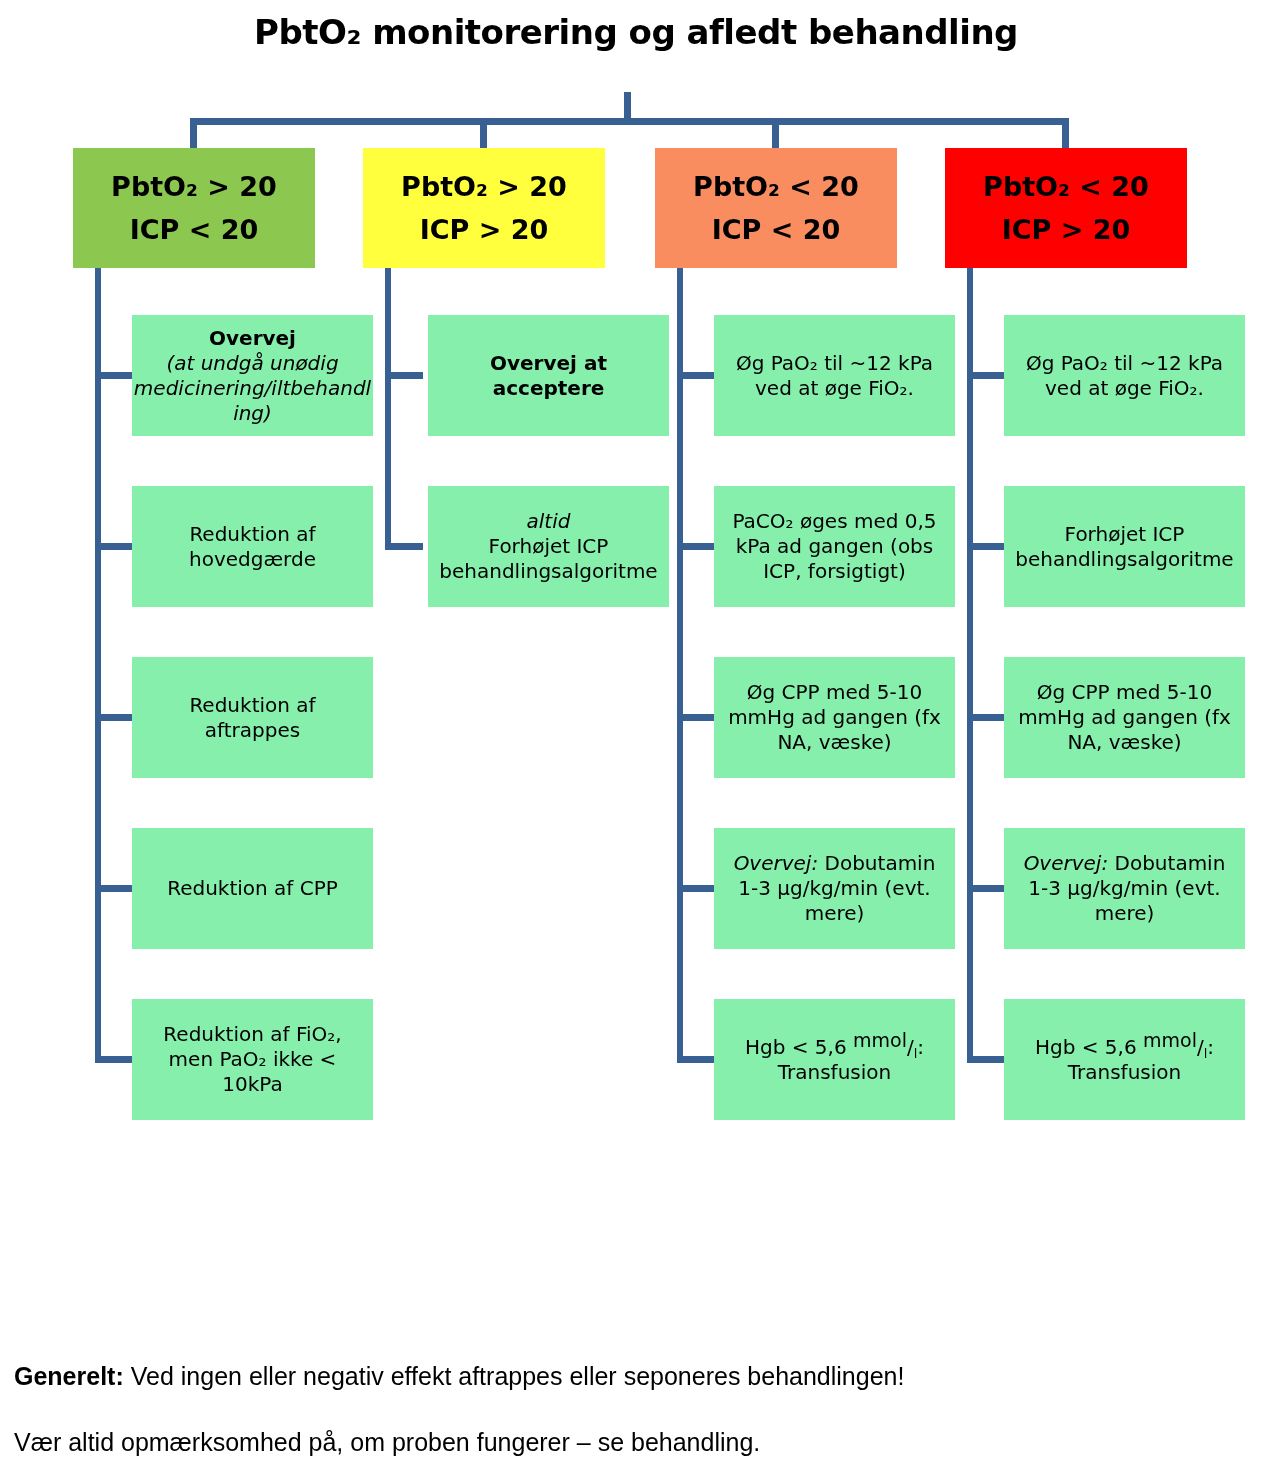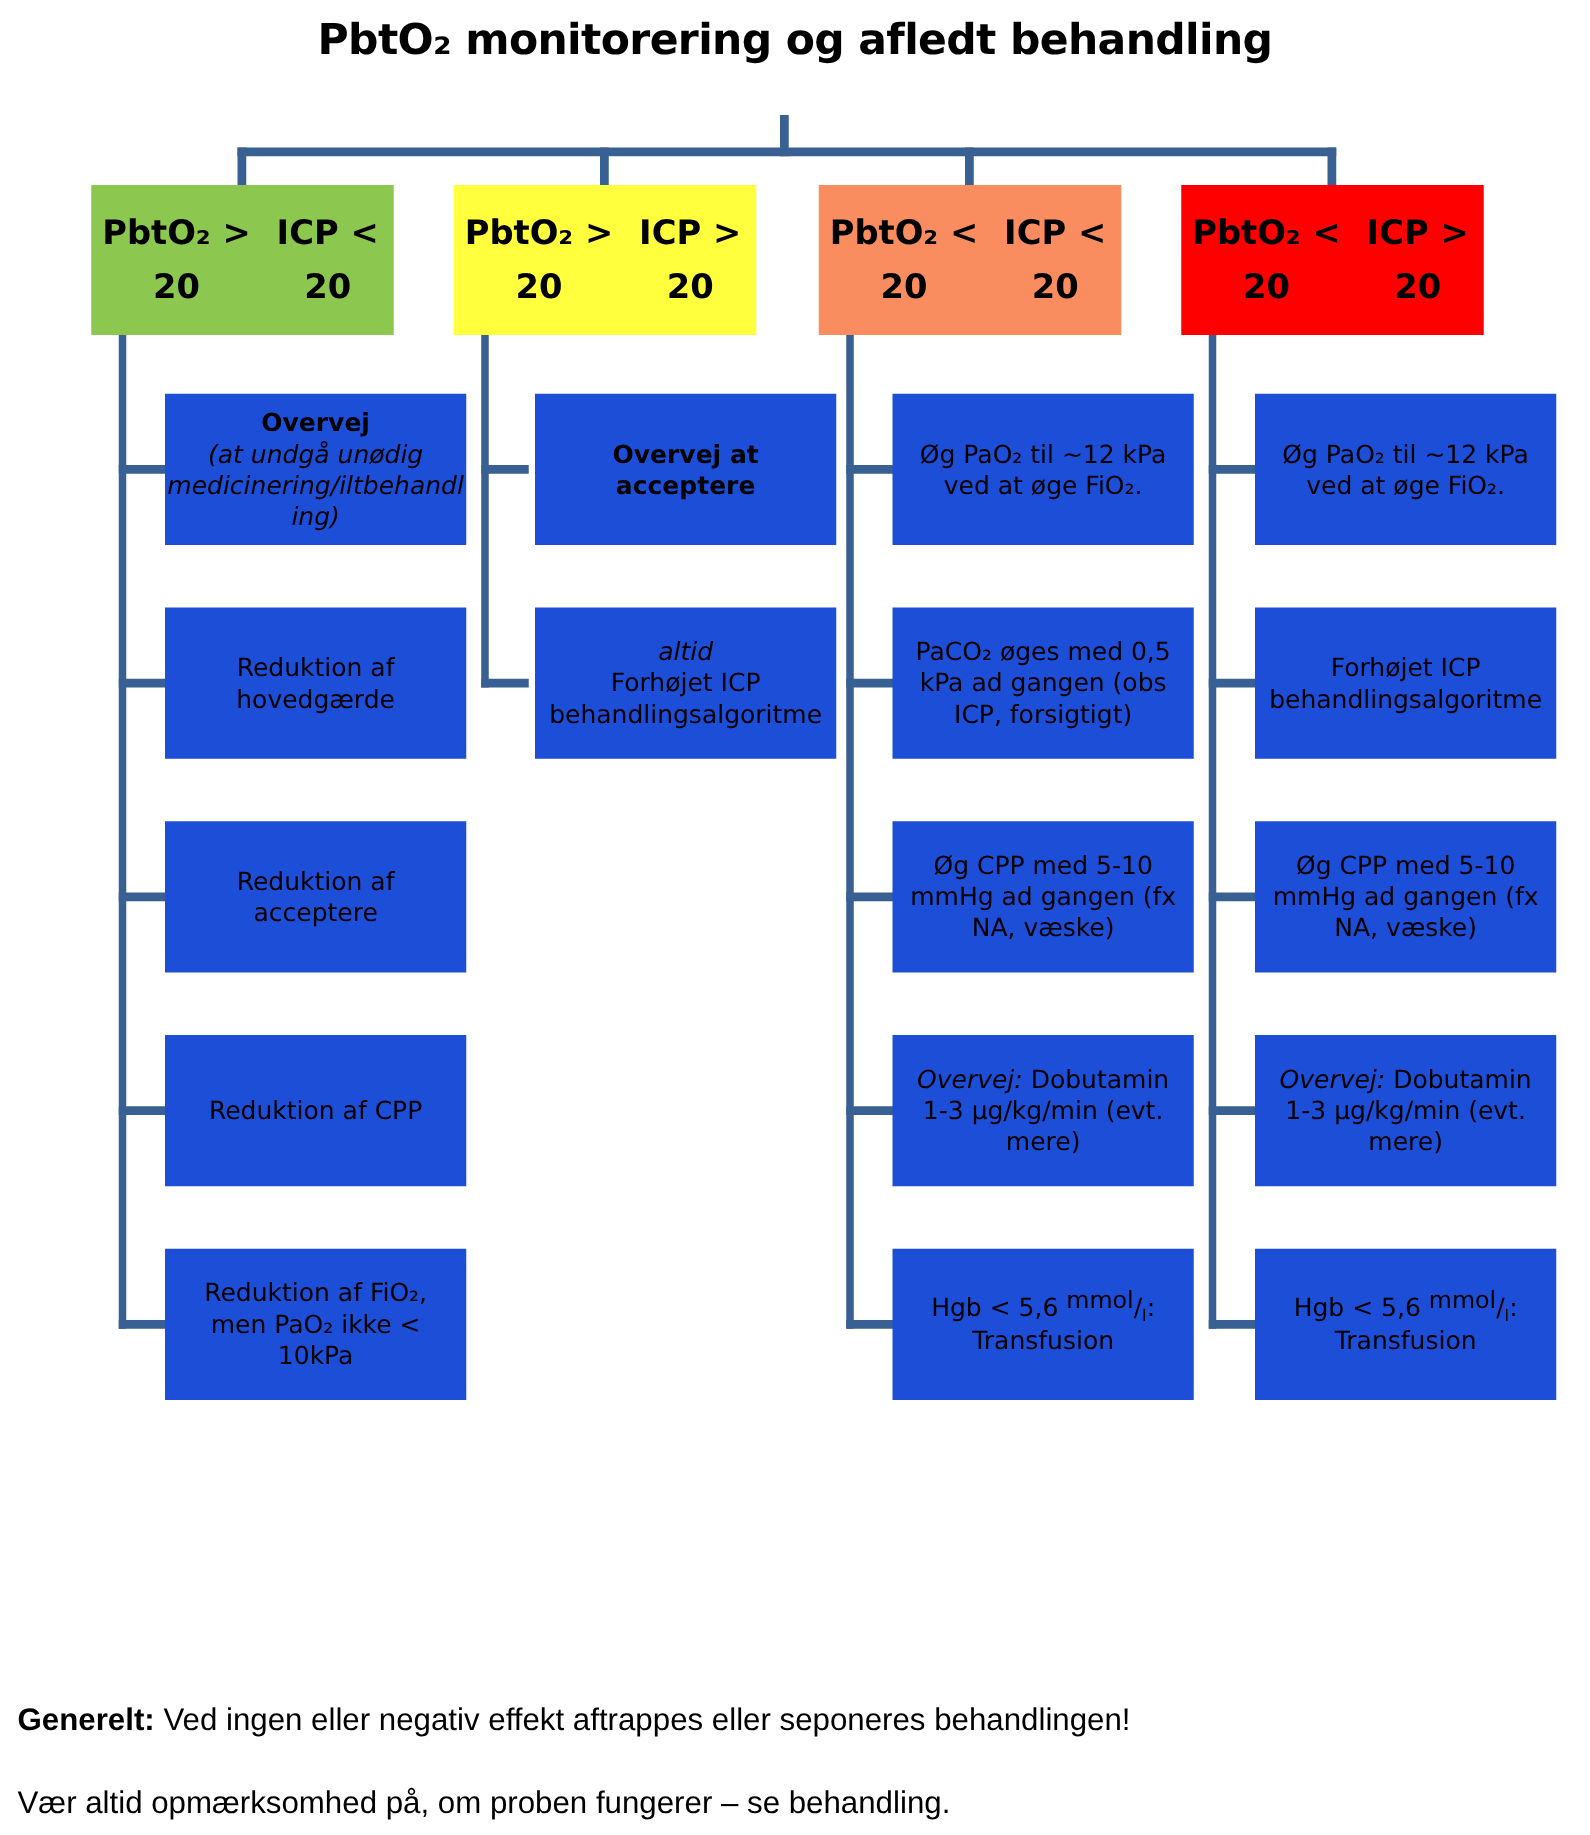--- a/index.html
+++ b/index.html
@@ -7,25 +7,25 @@
     position:relative;width:1272px;height:1468px;background:#fff;overflow:hidden;
     font-family:"DejaVu Sans",sans-serif;color:#000;
   }
   .title{
     position:absolute;left:0;top:12px;width:100%;text-align:center;
     font-size:34px;font-weight:bold;letter-spacing:-0.5px;
   }
   .conn{position:absolute;background:#386092;}
   .hdr{
     position:absolute;top:148px;width:242px;height:120px;
-    display:flex;flex-direction:row;align-items:center;justify-content:center;
+    display:flex;flex-direction:column;align-items:center;justify-content:center;
     font-size:27px;font-weight:bold;line-height:1.6;text-align:center;
   }
   .gbox{
-    position:absolute;width:241px;height:121px;background:#1d4ed8;
+    position:absolute;width:241px;height:121px;background:#86efac;
     display:flex;align-items:center;justify-content:center;
   }
   .gbox .txt{
     text-align:center;font-size:20px;line-height:1.25;padding:0 7px;
     overflow-wrap:break-word;width:100%;
   }
   .b{font-weight:bold;}
   .it{font-style:italic;}
   .blk{display:block;}
   .sup{font-size:19px;position:relative;top:-7px;}
@@ -96,21 +96,21 @@
     <span>ICP &gt; 20</span>
   </div>
 
   <div class="gbox g0 r0">
     <div class="txt"><span class="blk b">Overvej</span><span class="it">(at undgå unødig medicinering/iltbehandling)</span></div>
   </div>
   <div class="gbox g0 r1">
     <div class="txt">Reduktion af hovedgærde</div>
   </div>
   <div class="gbox g0 r2">
-    <div class="txt">Reduktion af acceptere</div>
+    <div class="txt">Reduktion af aftrappes</div>
   </div>
   <div class="gbox g0 r3">
     <div class="txt">Reduktion af CPP</div>
   </div>
   <div class="gbox g0 r4">
     <div class="txt">Reduktion af FiO₂, men PaO₂ ikke &lt; 10kPa</div>
   </div>
 
   <div class="gbox g1 r0">
     <div class="txt b">Overvej at acceptere</div>

